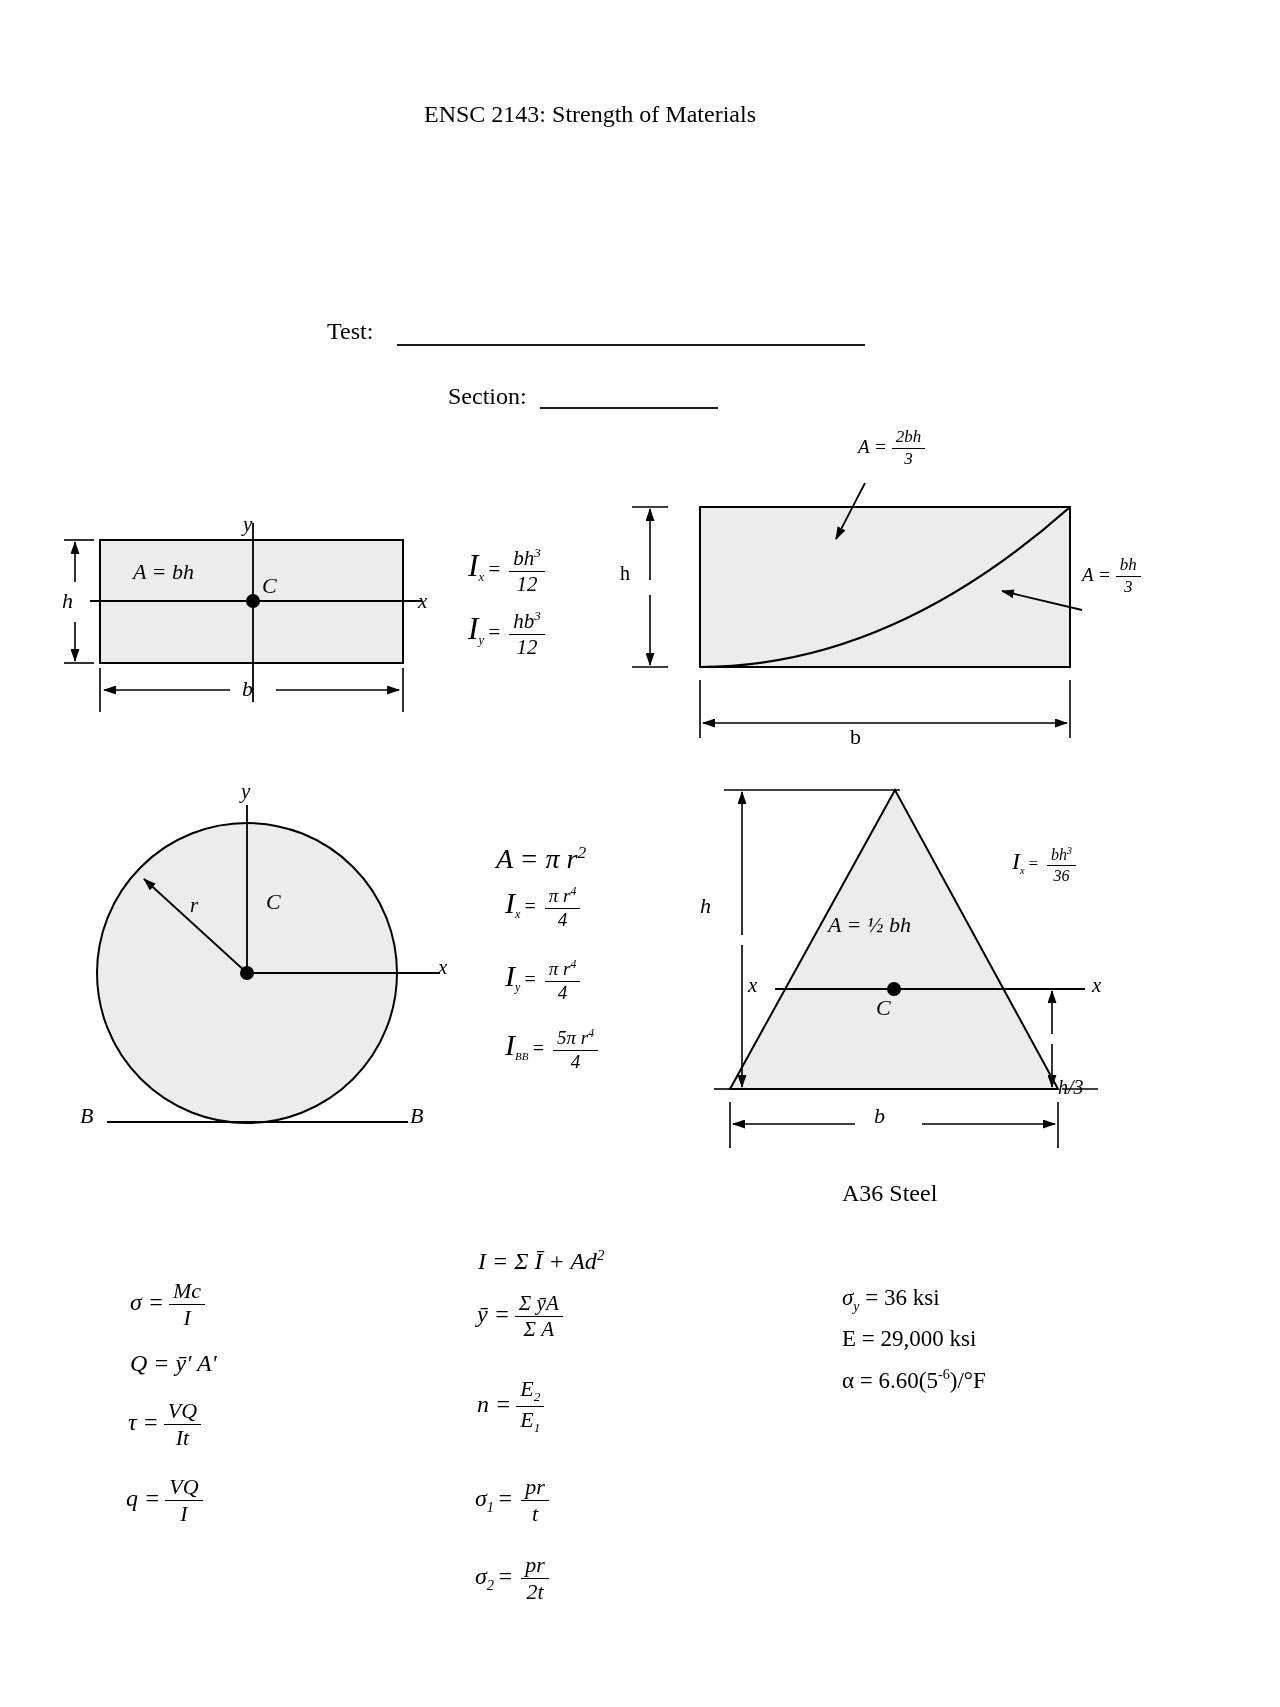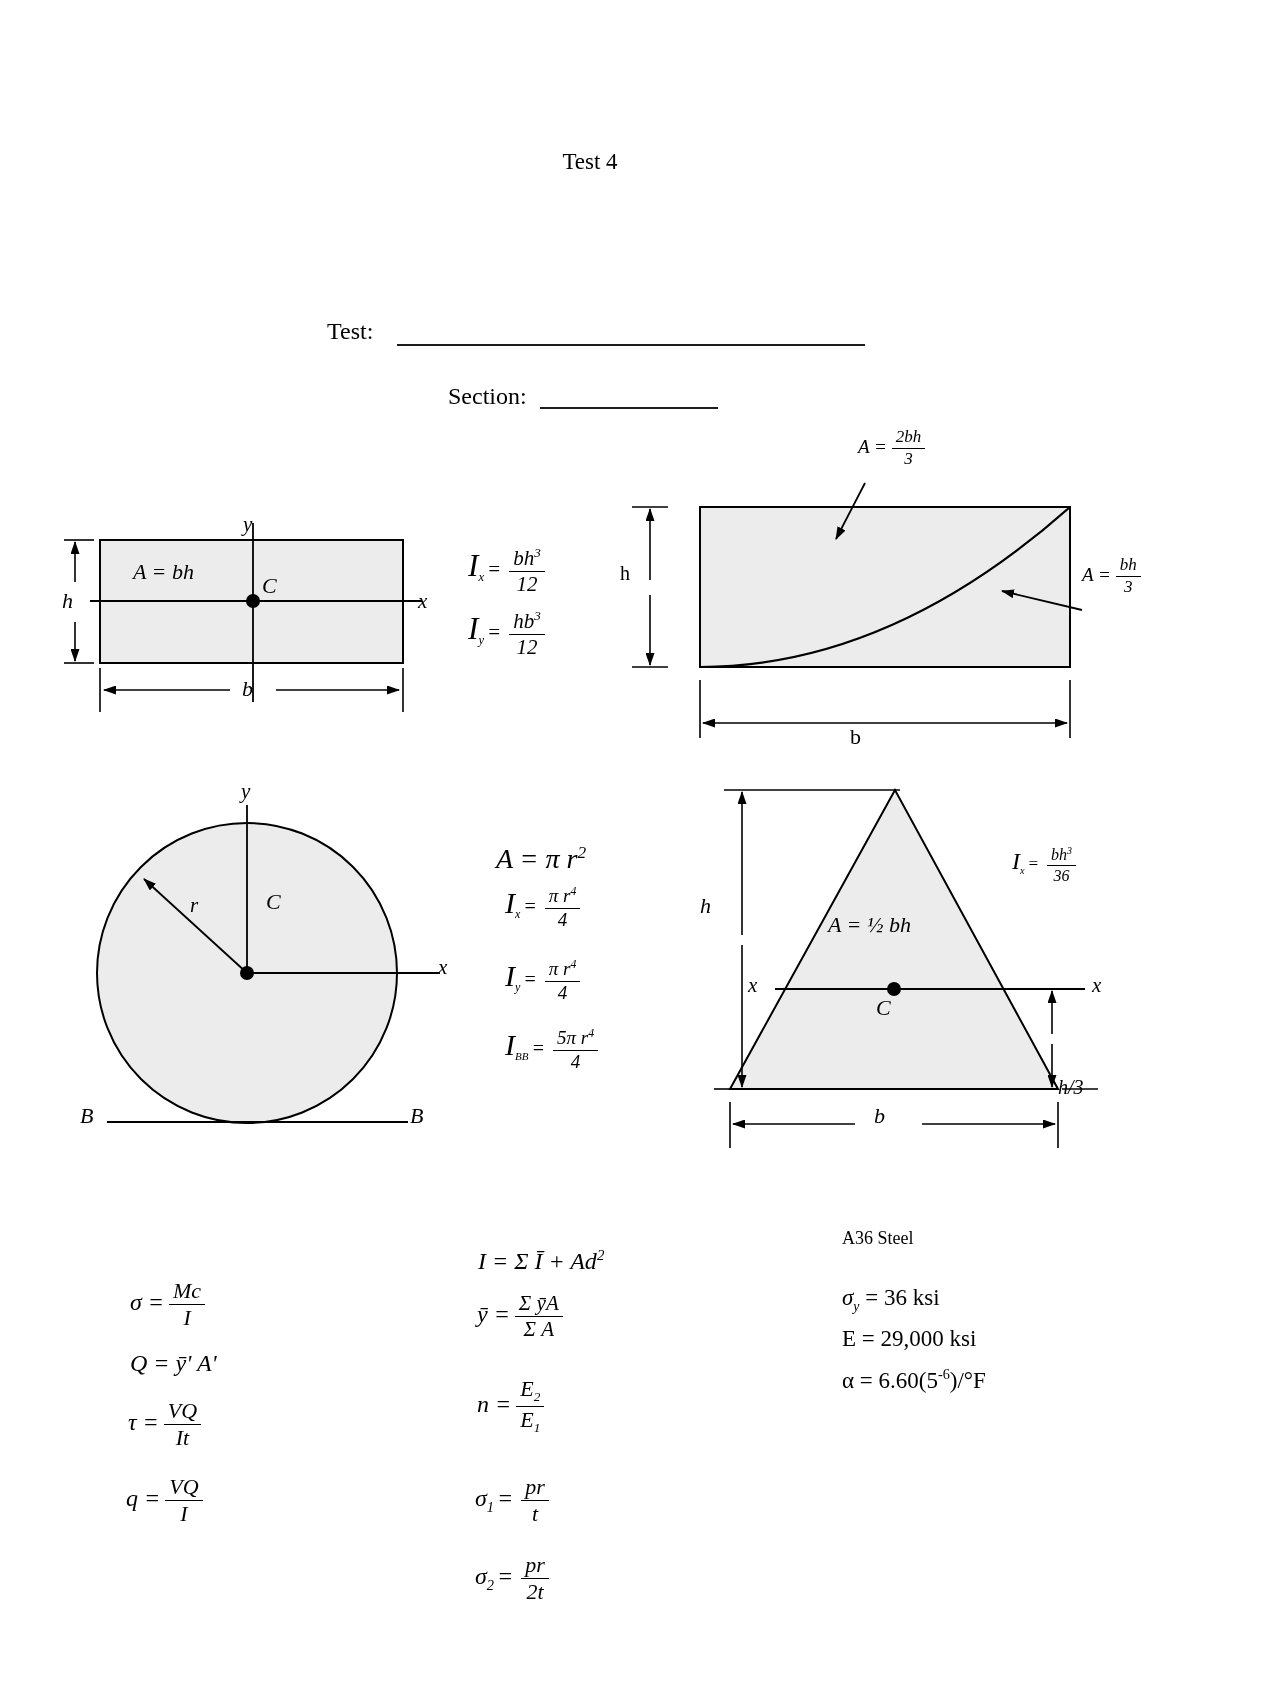--- a/index.html
+++ b/index.html
@@ -23,21 +23,21 @@
   .feq { margin:0 3px; }
   sub.fsub { font-size:60%; }
   sup.fsup { font-size:62%; }
   .roman { font-style:normal; }
 </style>
 </head>
 <body>
 
 <div class="page">
 
-  <div class="t center" style="left:0;top:149px;width:1180px;font-size:23px">Test 4</div>
+  <div class="t center" style="left:0;top:101px;width:1180px;font-size:24px">ENSC 2143:  Strength of Materials</div>
 
   <div class="t" style="left:327px;top:318px;font-size:24px">Test:</div>
   <div class="blank-line" style="left:397px;top:344px;width:468px"></div>
 
   <div class="t" style="left:448px;top:383px;font-size:24px">Section:</div>
   <div class="blank-line" style="left:540px;top:407px;width:178px"></div>
 
   <svg style="left:30px;top:510px" width="450" height="220">
     <defs>
       <marker id="arA" markerUnits="userSpaceOnUse" markerWidth="13" markerHeight="9" refX="12" refY="4.5" orient="auto">
@@ -198,21 +198,21 @@
   <div class="formula" style="left:477px;top:1377px;font-size:24px">
     <span>n =</span><span class="fr" style="font-size:22px"><span class="n"><span>E</span><sub class="fsub">2</sub></span><span class="d"><span>E</span><sub class="fsub">1</sub></span></span>
   </div>
   <div class="formula" style="left:475px;top:1475px;font-size:24px">
     <span>σ</span><sub class="fsub">1</sub><span class="feq">=</span><span class="fr" style="font-size:22px"><span class="n">pr</span><span class="d">t</span></span>
   </div>
   <div class="formula" style="left:475px;top:1553px;font-size:24px">
     <span>σ</span><sub class="fsub">2</sub><span class="feq">=</span><span class="fr" style="font-size:22px"><span class="n">pr</span><span class="d">2t</span></span>
   </div>
 
-  <div class="t roman" style="left:842px;top:1228px;font-size:18px">A36 Steel</div>
+  <div class="t roman" style="left:842px;top:1180px;font-size:24px">A36 Steel</div>
   <div class="t roman" style="left:842px;top:1285px;font-size:23px">
     <span class="i">σ</span><sub class="fsub i">y</sub>&nbsp;<span>= 36 ksi</span>
   </div>
   <div class="t roman" style="left:842px;top:1326px;font-size:23px">E = 29,000 ksi</div>
   <div class="t roman" style="left:842px;top:1366px;font-size:23px">
     <span>α = 6.60(5</span><sup class="fsup">-6</sup><span>)/°F</span>
   </div>
 
 </div>
 

